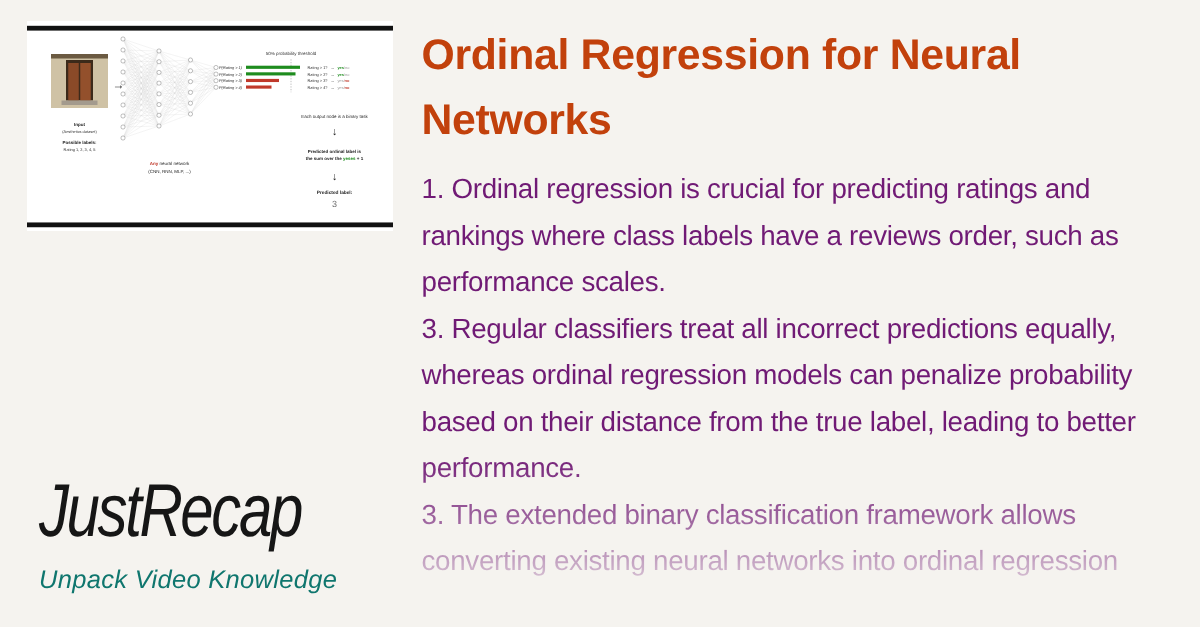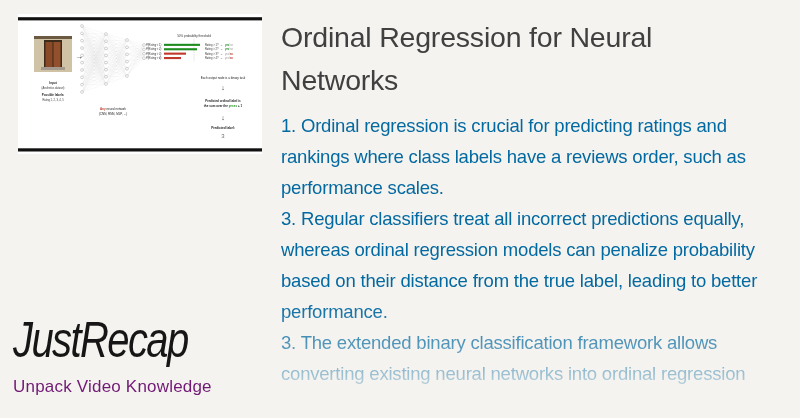--- a/index.html
+++ b/index.html
@@ -25,49 +25,50 @@
   .red{fill:#c0392b;}
   .dim{fill:#9a9a9a;}
   .dark{fill:#1c1c1c;}
   .gray{fill:#6e6e6e;}
   .nn-line{stroke:#c9c9c9;stroke-width:0.14;}
   .nn-node{fill:#fff;stroke:#6f6f6f;stroke-width:0.3;}
   
   .content{position:absolute;left:281px;top:16px;width:505px;}
   .title{
     margin:0;width:450px;
-    font-size:28.5px;line-height:43px;font-weight:400;
-    letter-spacing:-0.2px;color:#404040;
+    font-size:28.5px;line-height:43px;font-weight:700;
+    letter-spacing:-0.2px;color:#c2410c;
   }
   .body-lines{margin-top:8px;}
   .line{
     font-size:18.5px;line-height:31px;letter-spacing:-0.2px;
-    color:#0369a1;white-space:nowrap;
+    color:#701a75;white-space:nowrap;
   }
   
   .fade{
     position:absolute;left:270px;top:300px;width:530px;height:118px;
     background:linear-gradient(180deg,
       rgba(245,243,239,0) 0%,
       rgba(245,243,239,0.35) 40%,
       rgba(245,243,239,0.72) 70%,
       rgba(245,243,239,0.95) 100%);
     pointer-events:none;
   }
   
-  .brand{position:absolute;left:13px;top:313px;}
+  .brand{position:absolute;left:26px;top:313px;}
   .logo{
     font-size:50px;line-height:54px;font-weight:200;font-style:italic;
     letter-spacing:-2px;color:#161616;
     transform:scaleX(0.8);transform-origin:0 0;
     cursor:pointer;white-space:nowrap;
   }
   .tagline{
-    margin-top:10px;font-size:17px;color:#701a75;letter-spacing:0.2px;
+    margin-top:10px;font-size:17px;color:#0f766e;letter-spacing:0.2px;
     white-space:nowrap;
+    font-style:italic;
   }
 </style>
 </head>
 <body>
 
 <div class="thumb">
   <svg viewBox="0 0 244 140">
 
     <rect x="0" y="3.2" width="244" height="3.2" fill="#111"></rect>
     <rect x="0" y="134.3" width="244" height="3.2" fill="#111"></rect>

